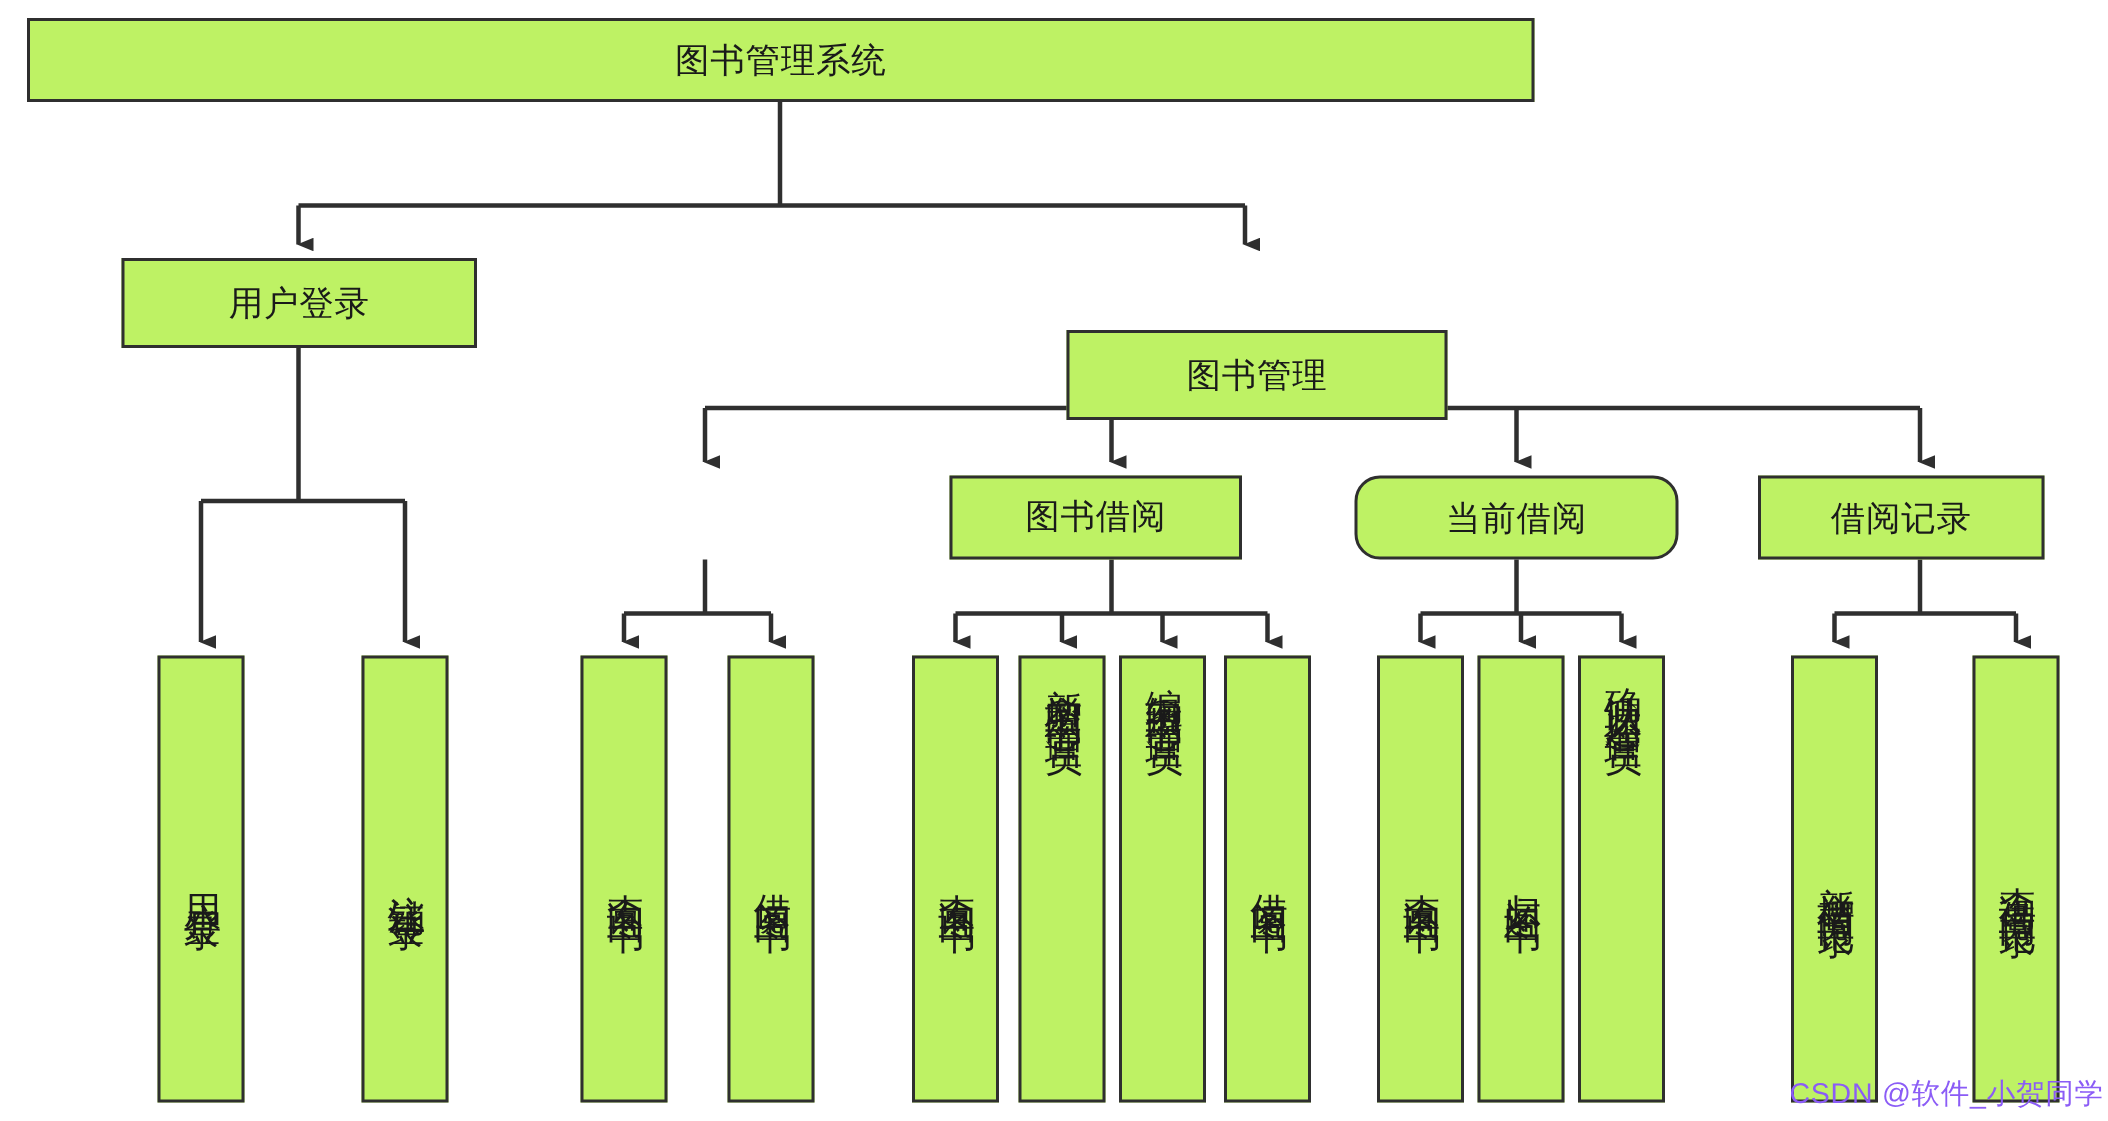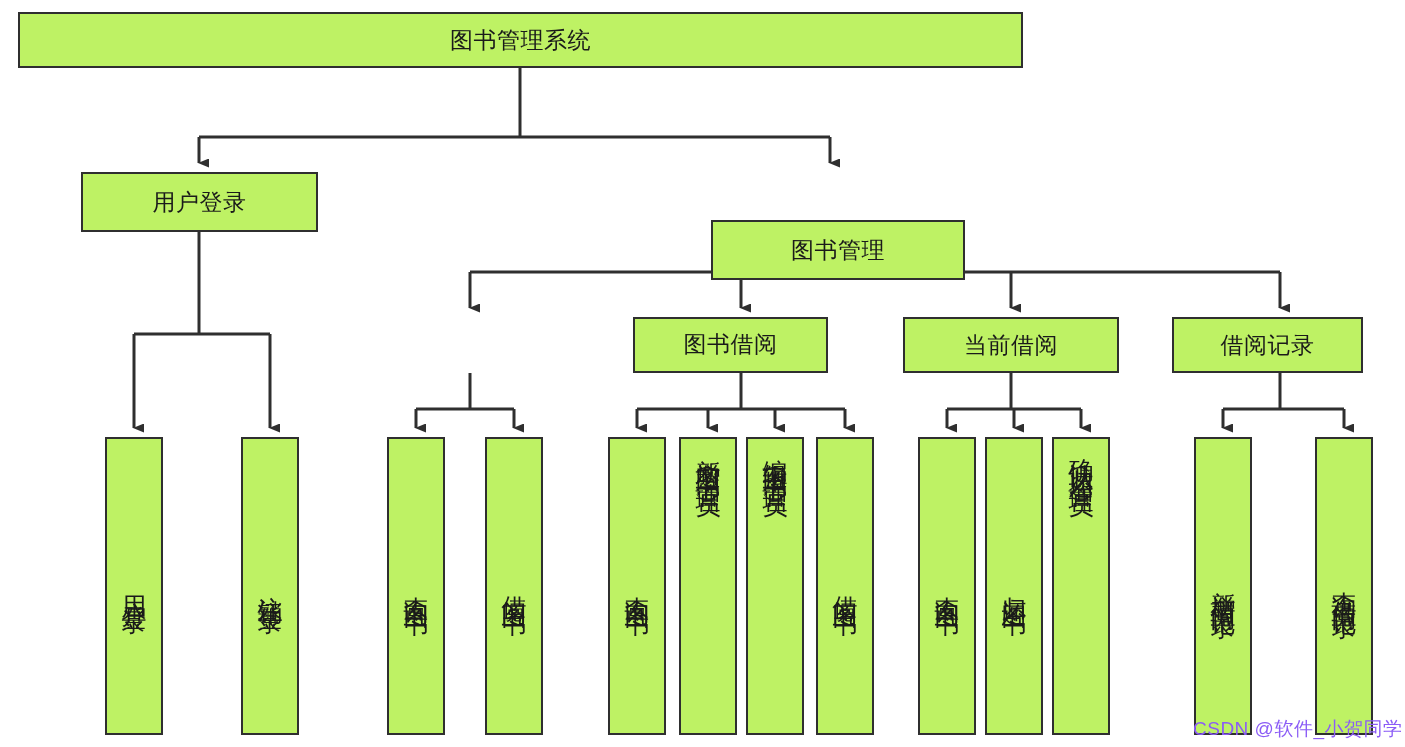--- a/index.html
+++ b/index.html
@@ -130,21 +130,21 @@
   <div class="node horizontal" style="left:81px; top:172px; width:237px; height:60px;">
     <span class="node-label">用户登录</span>
   </div>
   <div class="node horizontal" style="left:711px; top:172px; width:254px; height:60px;margin-top:48px;">
     <span class="node-label">图书管理</span>
   </div>
 
   <div class="node horizontal" style="left:633px; top:317px; width:195px; height:56px;font-family:Liberation Serif, serif;">
     <span class="node-label">图书借阅</span>
   </div>
-  <div class="node horizontal" style="left:903px; top:317px; width:216px; height:56px;">
+  <div class="node horizontal" style="left:903px; top:317px; width:216px; height:56px;border-radius:17px;">
     <span class="node-label">当前借阅</span>
   </div>
   <div class="node horizontal" style="left:1172px; top:317px; width:191px; height:56px;">
     <span class="node-label">借阅记录</span>
   </div>
 
   <div class="node vertical centered" style="left:105px; top:437px; width:58px; height:298px;">
     <span class="node-label">用户登录</span>
   </div>
   <div class="node vertical centered" style="left:241px; top:437px; width:58px; height:298px;">

